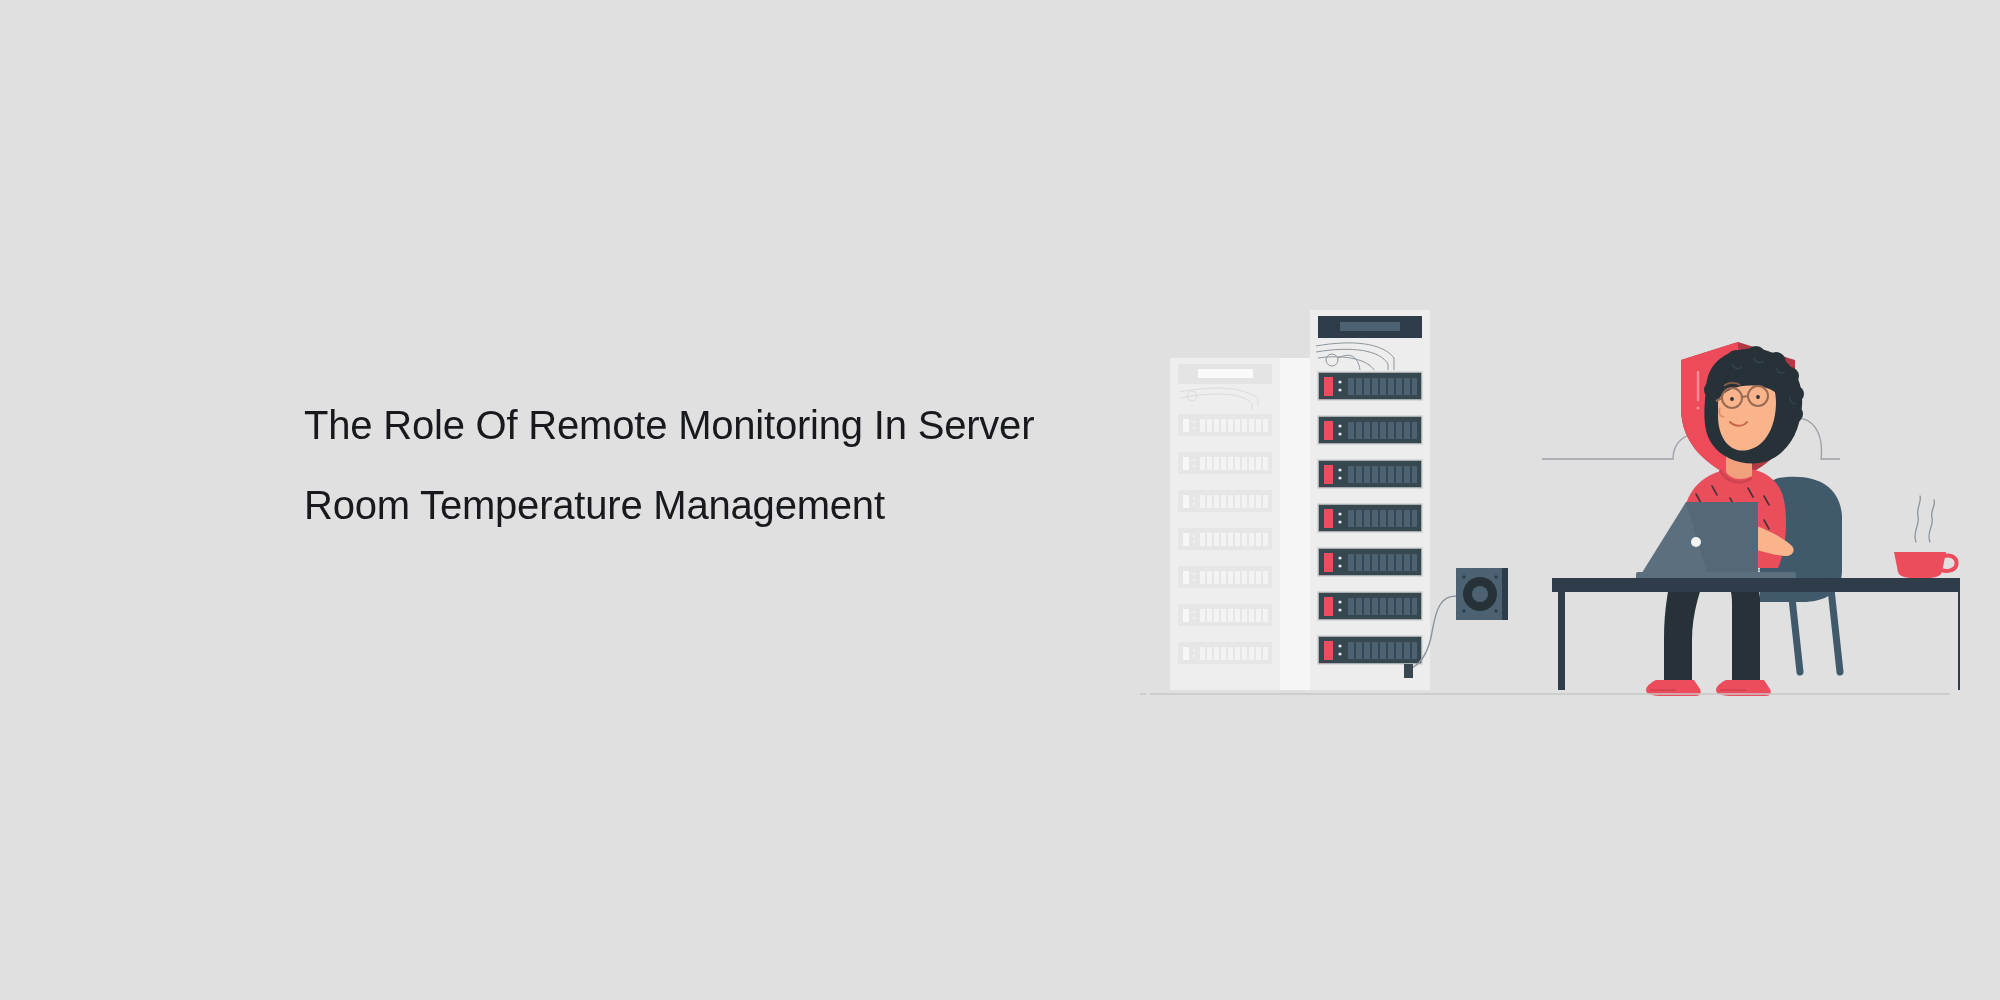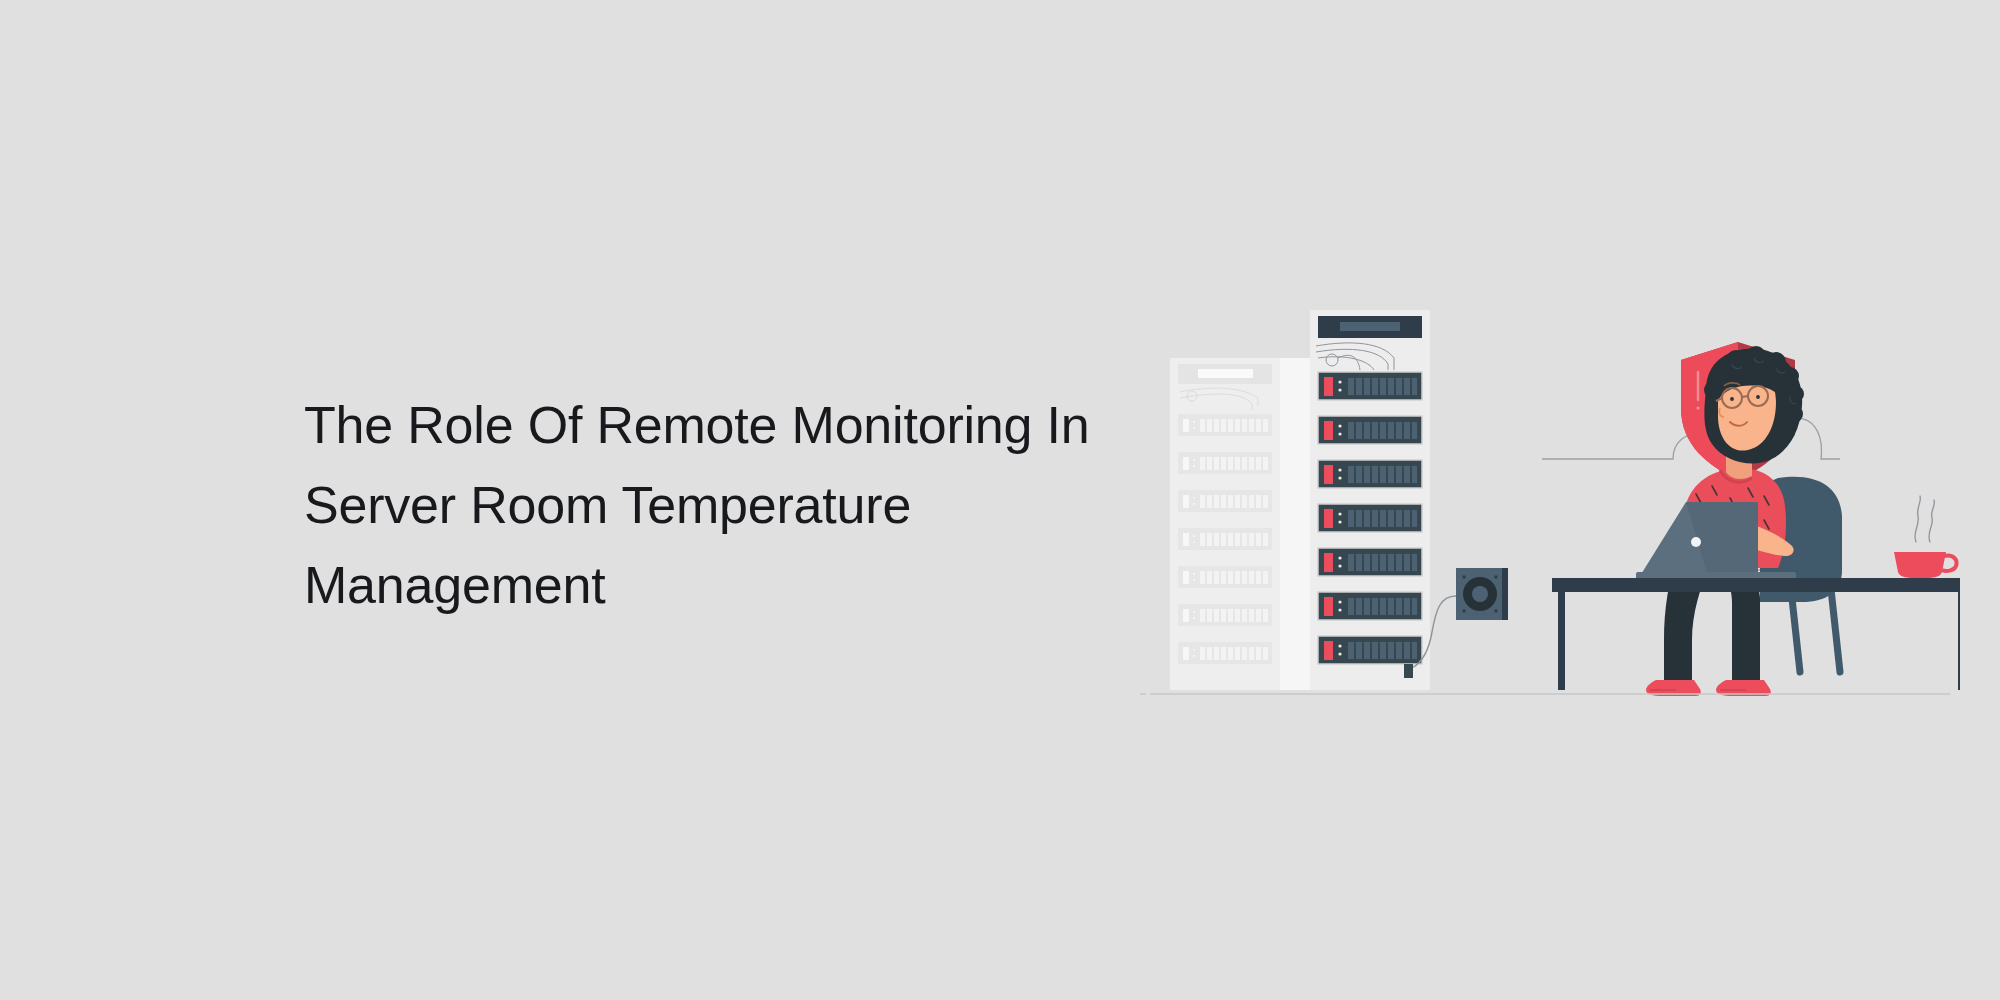--- a/index.html
+++ b/index.html
@@ -20,21 +20,21 @@
     background: #e0e0e0;
   }
   
   .headline {
     position: absolute;
     left: 304px;
     top: 385px;
     width: 800px;
     margin: 0;
     font-family: "Liberation Sans", sans-serif;
-    font-size: 52px;
+    font-size: 40px;
     line-height: 80px;
     font-weight: 400;
     letter-spacing: -0.2px;
     color: #17191c;
     white-space: normal;
   }
   
   .illustration {
     position: absolute;
     left: 1140px;

